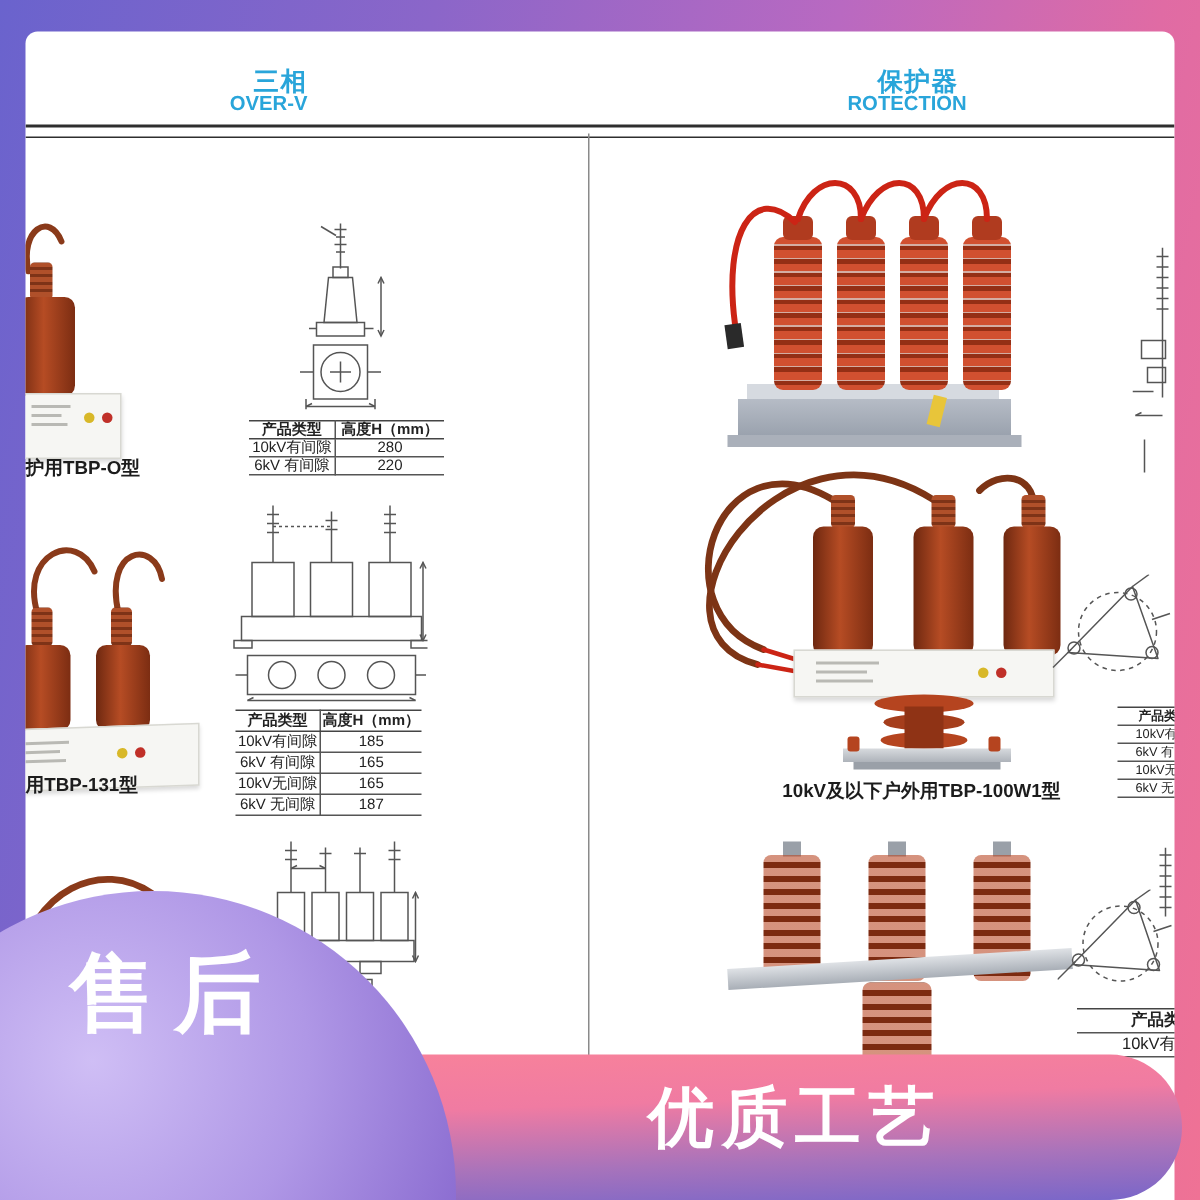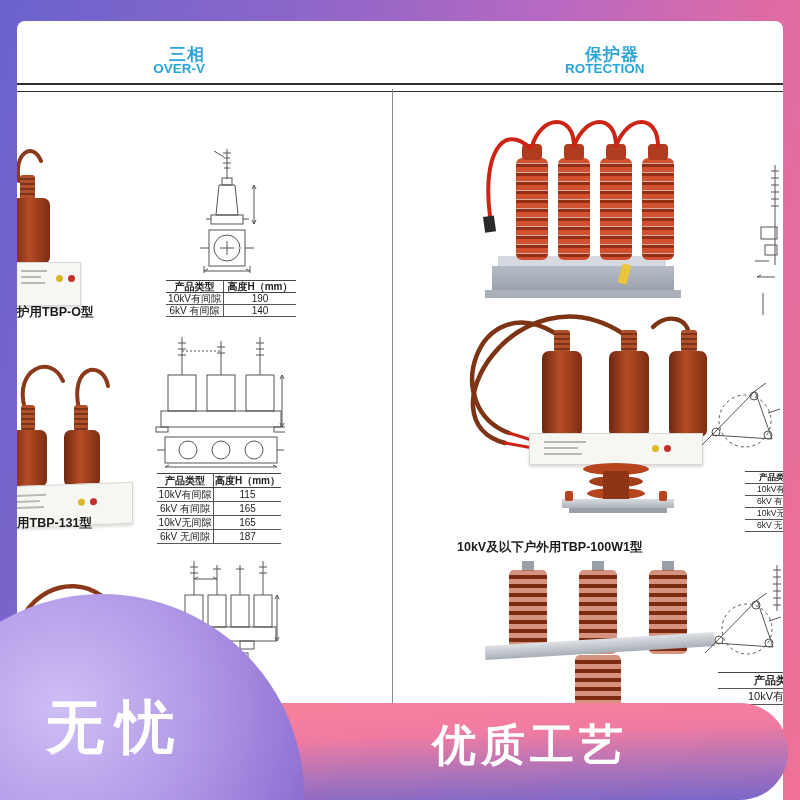--- a/index.html
+++ b/index.html
@@ -130,25 +130,25 @@
     </svg>
 
     <table id="table1" class="abs spec-table" style="left:149px;top:259px;width:130px;">
       <tbody>
           <tr class="hd">
         <td class="c1" style="width:57px;">产品类型</td>
         <td>高度H（mm）</td>
       </tr>
       <tr>
         <td class="c1">10kV有间隙</td>
-            <td>190</td>
+            <td>280</td>
       </tr>
       <tr>
         <td class="c1">6kV 有间隙</td>
-            <td>140</td>
+            <td>220</td>
       </tr>
     </tbody>
       </table>
 
     <div class="abs" style="left:-10px;top:332px;width:135px;height:160px;">
       <svg class="abs" style="left:0;top:0;" width="110" height="58" viewBox="0 0 110 58">
         <path d="M18 56 C 6 16, 44 0, 56 28" stroke="#8a3a1a" stroke-width="4" fill="none" stroke-linecap="round"></path>
         <path d="M72 56 C 62 12, 96 6, 101 33" stroke="#8a3a1a" stroke-width="4" fill="none" stroke-linecap="round"></path>
       </svg>
       <div class="abs corrug" style="left:14px;top:52px;width:14px;height:26px;"></div>
@@ -199,21 +199,21 @@
     </svg>
 
     <table id="table2" class="abs spec-table" style="left:140px;top:452px;width:124px;">
       <tbody>
           <tr class="hd">
         <td class="c1" style="width:56px;">产品类型</td>
         <td>高度H（mm）</td>
       </tr>
       <tr>
         <td class="c1">10kV有间隙</td>
-            <td>115</td>
+            <td>185</td>
       </tr>
       <tr>
         <td class="c1">6kV 有间隙</td>
             <td>165</td>
       </tr>
       <tr>
         <td class="c1">10kV无间隙</td>
             <td>165</td>
       </tr>
       <tr>
@@ -320,21 +320,21 @@
       <div class="abs" style="left:126px;top:152px;width:66px;height:12px;background:#b5441f;border-radius:50%;"></div>
       <div class="abs" style="left:132px;top:165px;width:54px;height:11px;background:#a53e1c;border-radius:50%;"></div>
       <div class="abs" style="left:130px;top:177px;width:58px;height:11px;background:#b5441f;border-radius:50%;"></div>
       <div class="abs" style="left:146px;top:160px;width:26px;height:28px;background:#8f3315;"></div>
 
       <div class="abs" style="left:105px;top:188px;width:112px;height:9px;background:linear-gradient(180deg,#d7dade,#aeb3ba);"></div>
       <div class="abs" style="left:112px;top:197px;width:98px;height:5px;background:#9aa0a8;"></div>
       <div class="abs" style="left:108px;top:180px;width:8px;height:10px;background:#b5441f;border-radius:2px;"></div>
       <div class="abs" style="left:202px;top:180px;width:8px;height:10px;background:#b5441f;border-radius:2px;"></div>
     </div>
-    <div class="abs photo-label" style="left:440px;top:518px;width:250px;text-align:left;">10kV及以下户外用TBP-100W1型</div>
+    <div class="abs photo-label" style="left:440px;top:498px;width:250px;text-align:right;">10kV及以下户外用TBP-100W1型</div>
 
     <div class="abs" style="left:450px;top:526px;width:245px;height:177px;">
       <div class="abs" style="left:55px;top:14px;width:12px;height:10px;background:#9aa0a8;"></div>
       <div class="abs" style="left:125px;top:14px;width:12px;height:10px;background:#9aa0a8;"></div>
       <div class="abs" style="left:195px;top:14px;width:12px;height:10px;background:#9aa0a8;"></div>
       <div class="abs fins-brown" style="left:42px;top:23px;width:38px;height:84px;"></div>
       <div class="abs fins-brown" style="left:112px;top:23px;width:38px;height:84px;"></div>
       <div class="abs fins-brown" style="left:182px;top:23px;width:38px;height:84px;"></div>
       <div class="abs" style="left:18px;top:92px;width:230px;height:14px;background:linear-gradient(180deg,#dfe2e6,#a8aeb6);transform:rotate(-3.5deg);"></div>
       <div class="abs fins-brown" style="left:108px;top:108px;width:46px;height:72px;"></div>
@@ -414,15 +414,15 @@
 
   </div>
 
   <div class="abs" id="bottom-bar">
     <div class="abs" id="bottom-slogan">
       <span>优质工艺</span>
     </div>
   </div>
 
   <div class="abs" id="ball"></div>
-  <div class="abs ball-text" style="left:46px;top:696px;">无忧</div>
+  <div class="abs ball-text" style="left:46px;top:632px;">售后</div>
 
 </div>
 
 </body></html>

